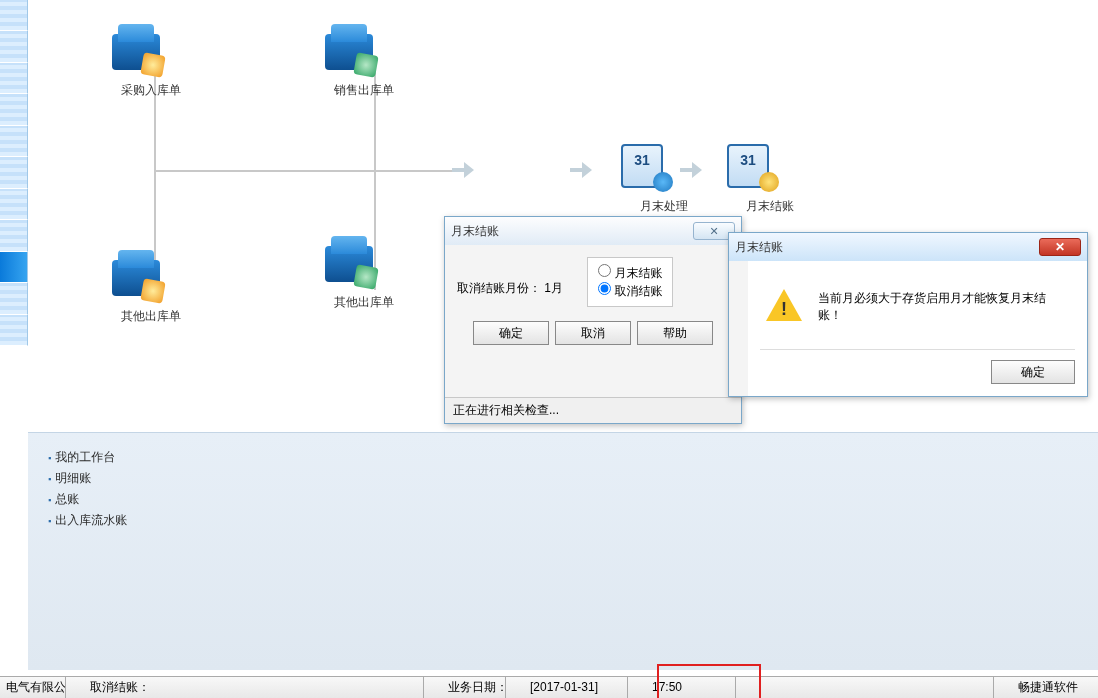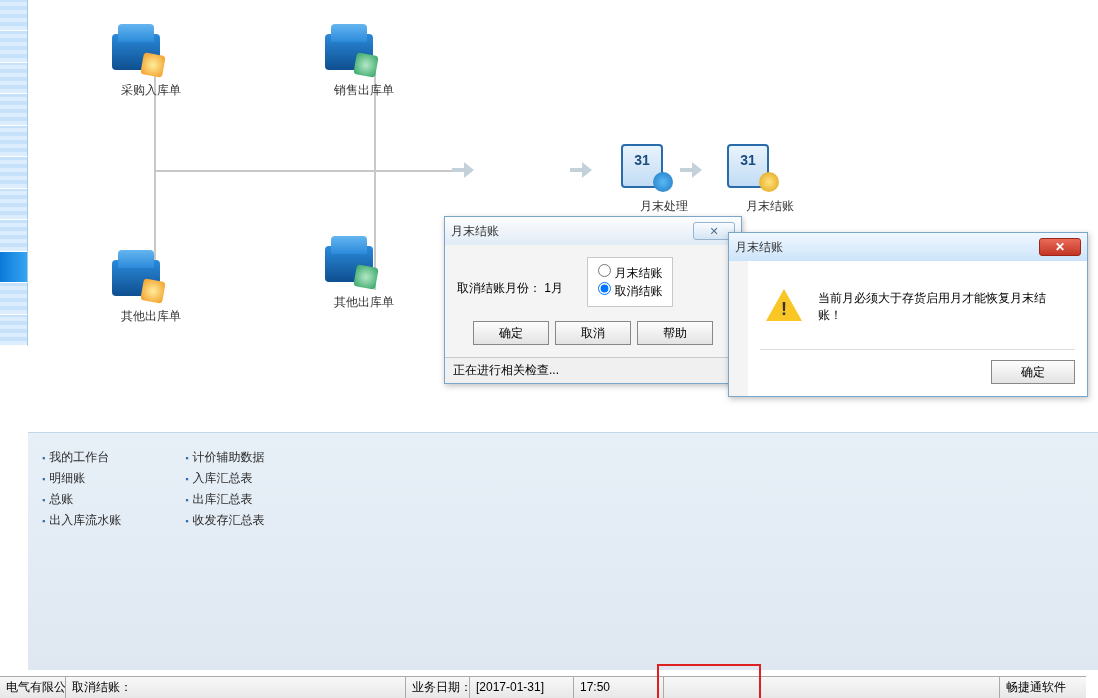--- a/index.html
+++ b/index.html
@@ -43,28 +43,28 @@
 
 .radio-group { border:1px solid #c8c8c8; padding:6px 10px; background:#fff; }
 .radio-group label { display:block; line-height:18px; }
 
 .alert-dialog .titlebar { background: linear-gradient(180deg,#f0f7ff,#cce4f9); }
 .alert-dialog .redclose { width:42px; height:18px; border-radius:3px; background:linear-gradient(180deg,#ea6b5a,#c33524); border:1px solid #9c2516; display:flex; align-items:center; justify-content:center; color:#fff; font-family: Arial; font-weight:bold; cursor:pointer; }
 .warn-icon { width:36px; height:36px; position:relative; }
 .warn-icon::before { content:""; position:absolute; left:0; top:0; width:0; height:0; border-left:18px solid transparent; border-right:18px solid transparent; border-bottom:32px solid #f9c626; }
 .warn-icon::after { content:"!"; position:absolute; left:0; right:0; top:10px; text-align:center; font-weight:bold; font-size:18px; color:#333; }
 
-.bottom-panel { position:absolute; left:28px; right:0; top:432px; bottom:28px; background:linear-gradient(180deg,#e7eff7,#dfe8f1); border-top:1px solid #c4d5e5; padding:14px 14px; }
+.bottom-panel { position:absolute; left:28px; right:0; top:432px; bottom:28px; background:linear-gradient(180deg,#e7eff7,#dfe8f1); border-top:1px solid #c4d5e5; padding:14px 20px; }
 .link-col { display:inline-block; vertical-align:top; width:140px; }
 .link-item { line-height:20px; color:#2a2a2a; cursor:pointer; }
 .link-item::before { content:"▪  "; color:#2a6cab; font-size:9px; display:inline-block; margin-right:4px; }
 
 .left-rail-bottom { position:absolute; left:0; top:346px; width:28px; bottom:28px; background:#fff; }
 
-.statusbar { position:absolute; left:0; right:12px; bottom:0; height:22px; border-top:1px solid #aaa; display:flex; background:linear-gradient(180deg,#f8f8f8,#e8e8e8); }
+.statusbar { position:absolute; left:0; right:0; bottom:0; height:22px; border-top:1px solid #aaa; display:flex; background:linear-gradient(180deg,#f8f8f8,#e8e8e8);gap:18px; }
 .status-cell { border-right:1px solid #aaa; padding:0 6px; line-height:20px; white-space:nowrap; overflow:hidden; }
 .redbox { position:absolute; border:2px solid #e02020; width:104px; height:38px; pointer-events:none; }
 </style>
 </head>
 <body>
 
 <div class="left-rail">
   <div class="rail-seg"></div>
   <div class="rail-seg"></div>
   <div class="rail-seg"></div>
@@ -146,21 +146,21 @@
           <label><input type="radio" name="r1" style=""> <span>月末结账</span></label>
           <label><input type="radio" name="r1" checked="" style=""> <span>取消结账</span></label>
         </div>
       </div>
       <div style="display:flex; gap:6px; justify-content:center; margin-top:14px;">
         <button class="dlg-btn">确定</button>
         <button class="dlg-btn">取消</button>
         <button class="dlg-btn">帮助</button>
       </div>
     </div>
-    <div style="border-top:1px solid #c8c8c8; padding:4px 8px; background:#f0f0f0;">正在进行相关检查...</div>
+    <div style="border-top:1px solid #c8c8c8; padding:4px 8px; background:#f0f0f0;margin-top:40px;">正在进行相关检查...</div>
   </div>
 
   <div class="dialog alert-dialog" style="left:700px; top:232px; width:360px;">
     <div class="titlebar">
       <span class="ttl">月末结账</span>
       <span class="redclose">✕</span>
     </div>
     <div class="body" style="background:#fff;margin-left:19px;">
       <div style="display:flex; align-items:center; gap:16px; padding:16px 6px 24px 6px;">
         <div class="warn-icon"></div>
@@ -174,26 +174,20 @@
 
 </div>
 
 <div class="bottom-panel">
   <div class="link-col">
     <div class="link-item">我的工作台</div>
     <div class="link-item">明细账</div>
     <div class="link-item">总账</div>
     <div class="link-item">出入库流水账</div>
   </div>
-  <div class="link-col">
-    <div class="link-item">计价辅助数据</div>
-    <div class="link-item">入库汇总表</div>
-    <div class="link-item">出库汇总表</div>
-    <div class="link-item">收发存汇总表</div>
-  </div>
 </div>
 
 <div class="statusbar">
   <div class="status-cell" style="width:66px;">电气有限公</div>
   <div class="status-cell" style="width:340px;">取消结账：</div>
   <div class="status-cell" style="width:64px;">业务日期：</div>
   <div class="status-cell" style="width:104px;">[2017-01-31]</div>
   <div class="status-cell" style="width:90px;">17:50</div>
   <div class="status-cell" style="flex:1;"></div>
   <div class="status-cell" style="width:86px; border-right:none;">畅捷通软件</div>

